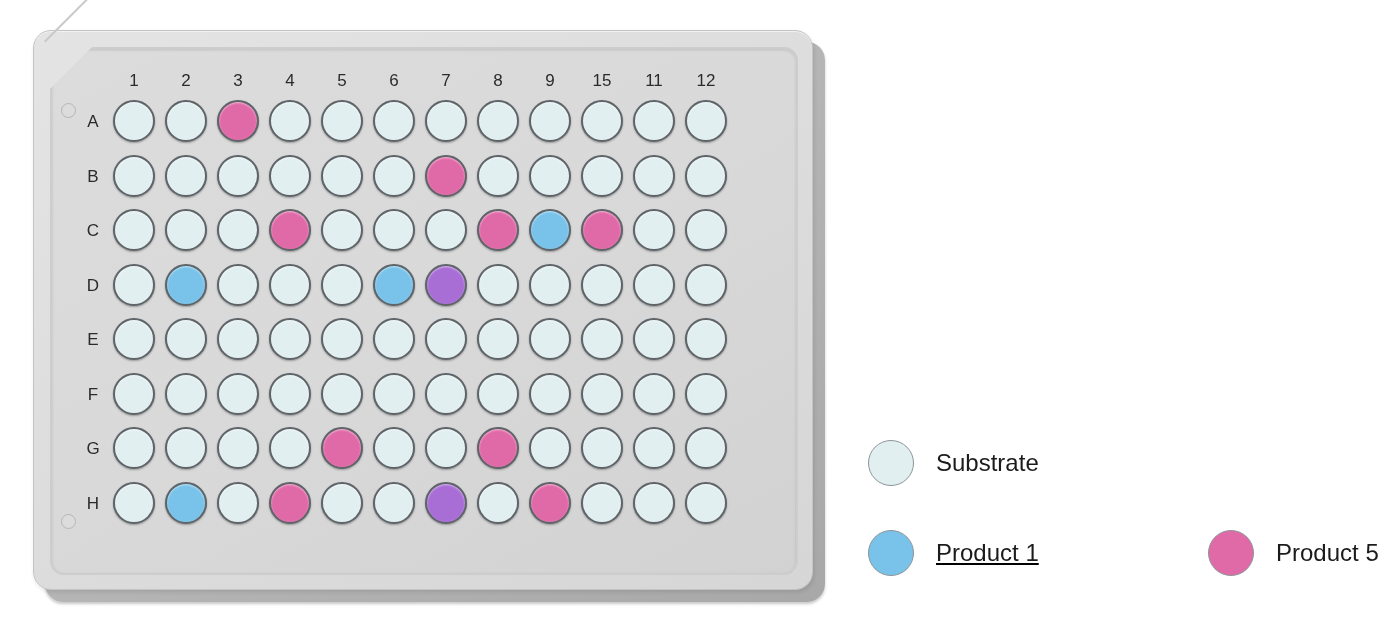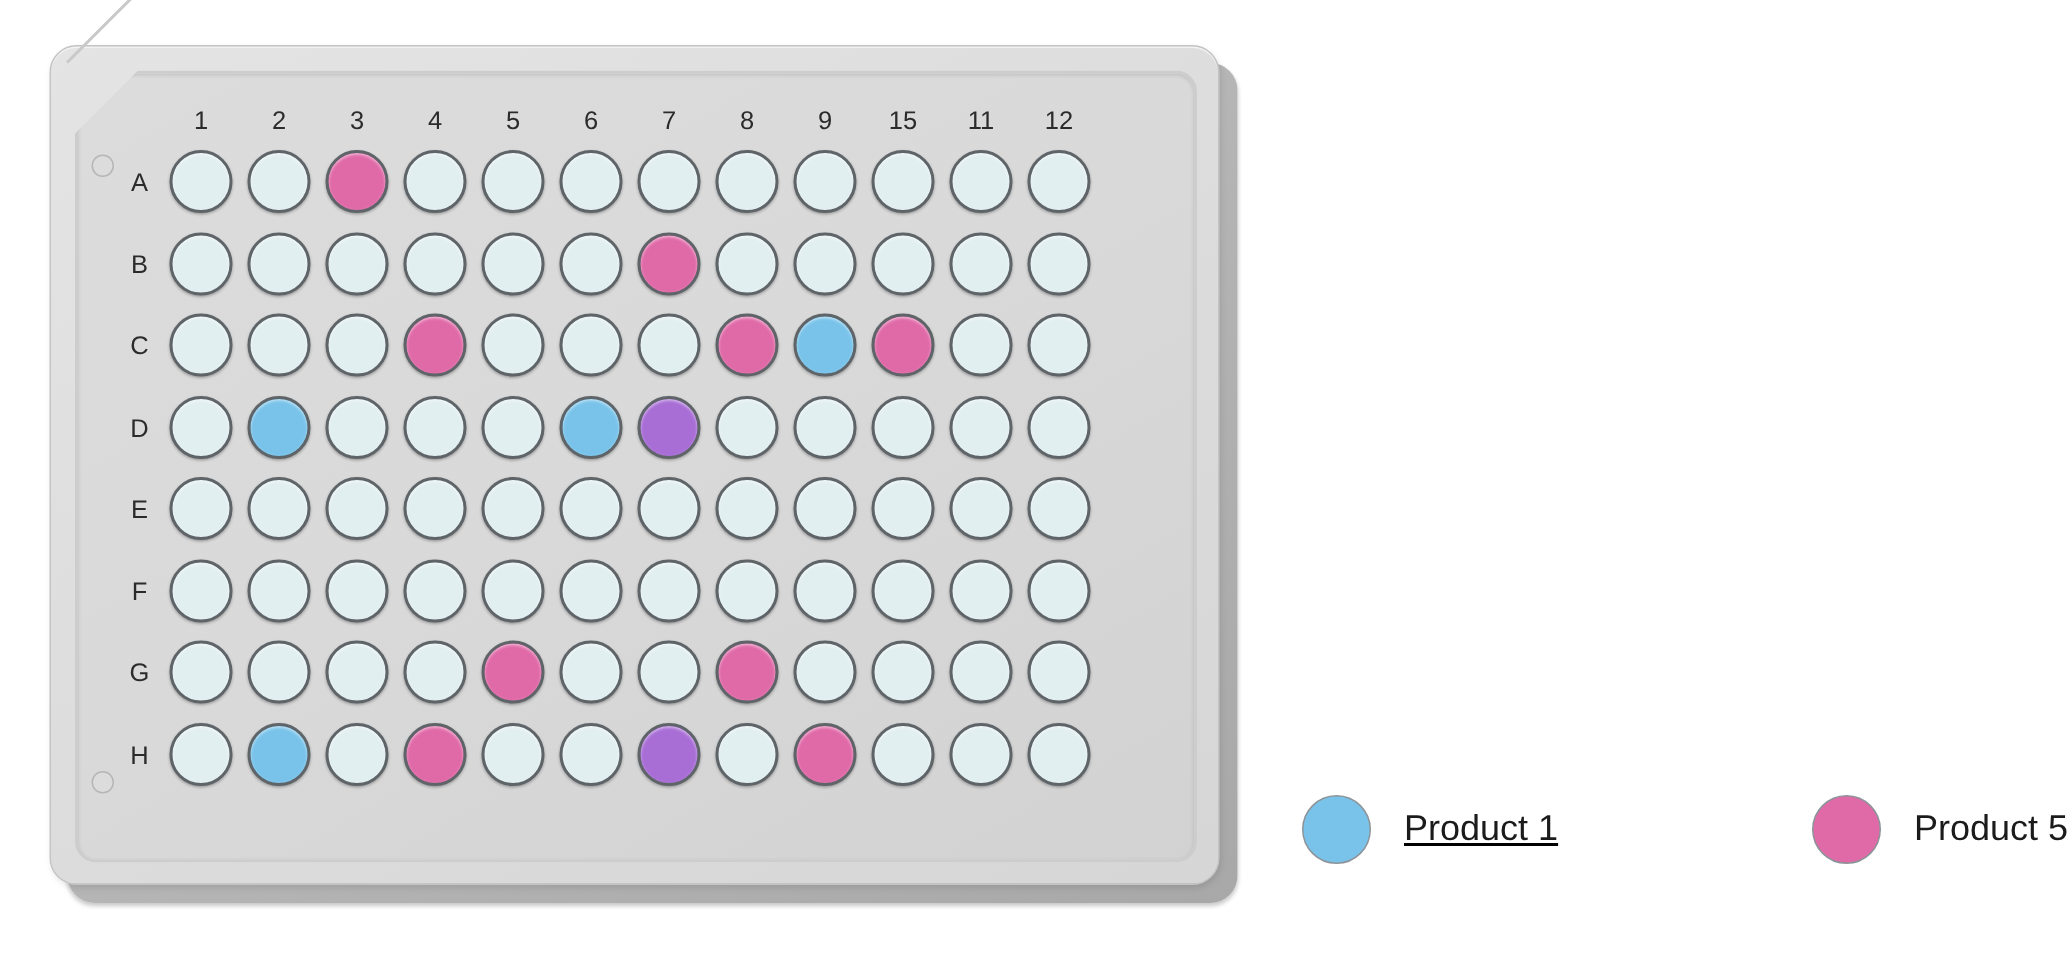--- a/index.html
+++ b/index.html
@@ -283,20 +283,24 @@
       <div class="well" style="left: 312px; top: 381.5px; background: rgb(168, 110, 214);"></div>
       <div class="well" style="left: 364px; top: 381.5px; background: rgb(226, 239, 241);"></div>
       <div class="well" style="left: 416px; top: 381.5px; background: rgb(224, 106, 168);"></div>
       <div class="well" style="left: 468px; top: 381.5px; background: rgb(226, 239, 241);"></div>
       <div class="well" style="left: 520px; top: 381.5px; background: rgb(226, 239, 241);"></div>
       <div class="well" style="left: 572px; top: 381.5px; background: rgb(226, 239, 241);"></div>
     </div>
 </div>
 
 <div id="legend">
+    <div class="legend-item" style="left: 0px; top: 0px;">
+      <div class="legend-swatch" style="background: rgb(226, 239, 241);"></div>
+      <div class="legend-label">Substrate</div>
+    </div>
     <div class="legend-item" style="left: 0px; top: 90px; text-decoration: underline;">
       <div class="legend-swatch" style="background: rgb(121, 195, 234);"></div>
       <div class="legend-label">Product 1</div>
     </div>
     <div class="legend-item" style="left: 340px; top: 90px;">
       <div class="legend-swatch" style="background: rgb(224, 106, 168);"></div>
       <div class="legend-label">Product 5</div>
     </div>
   </div>
 

